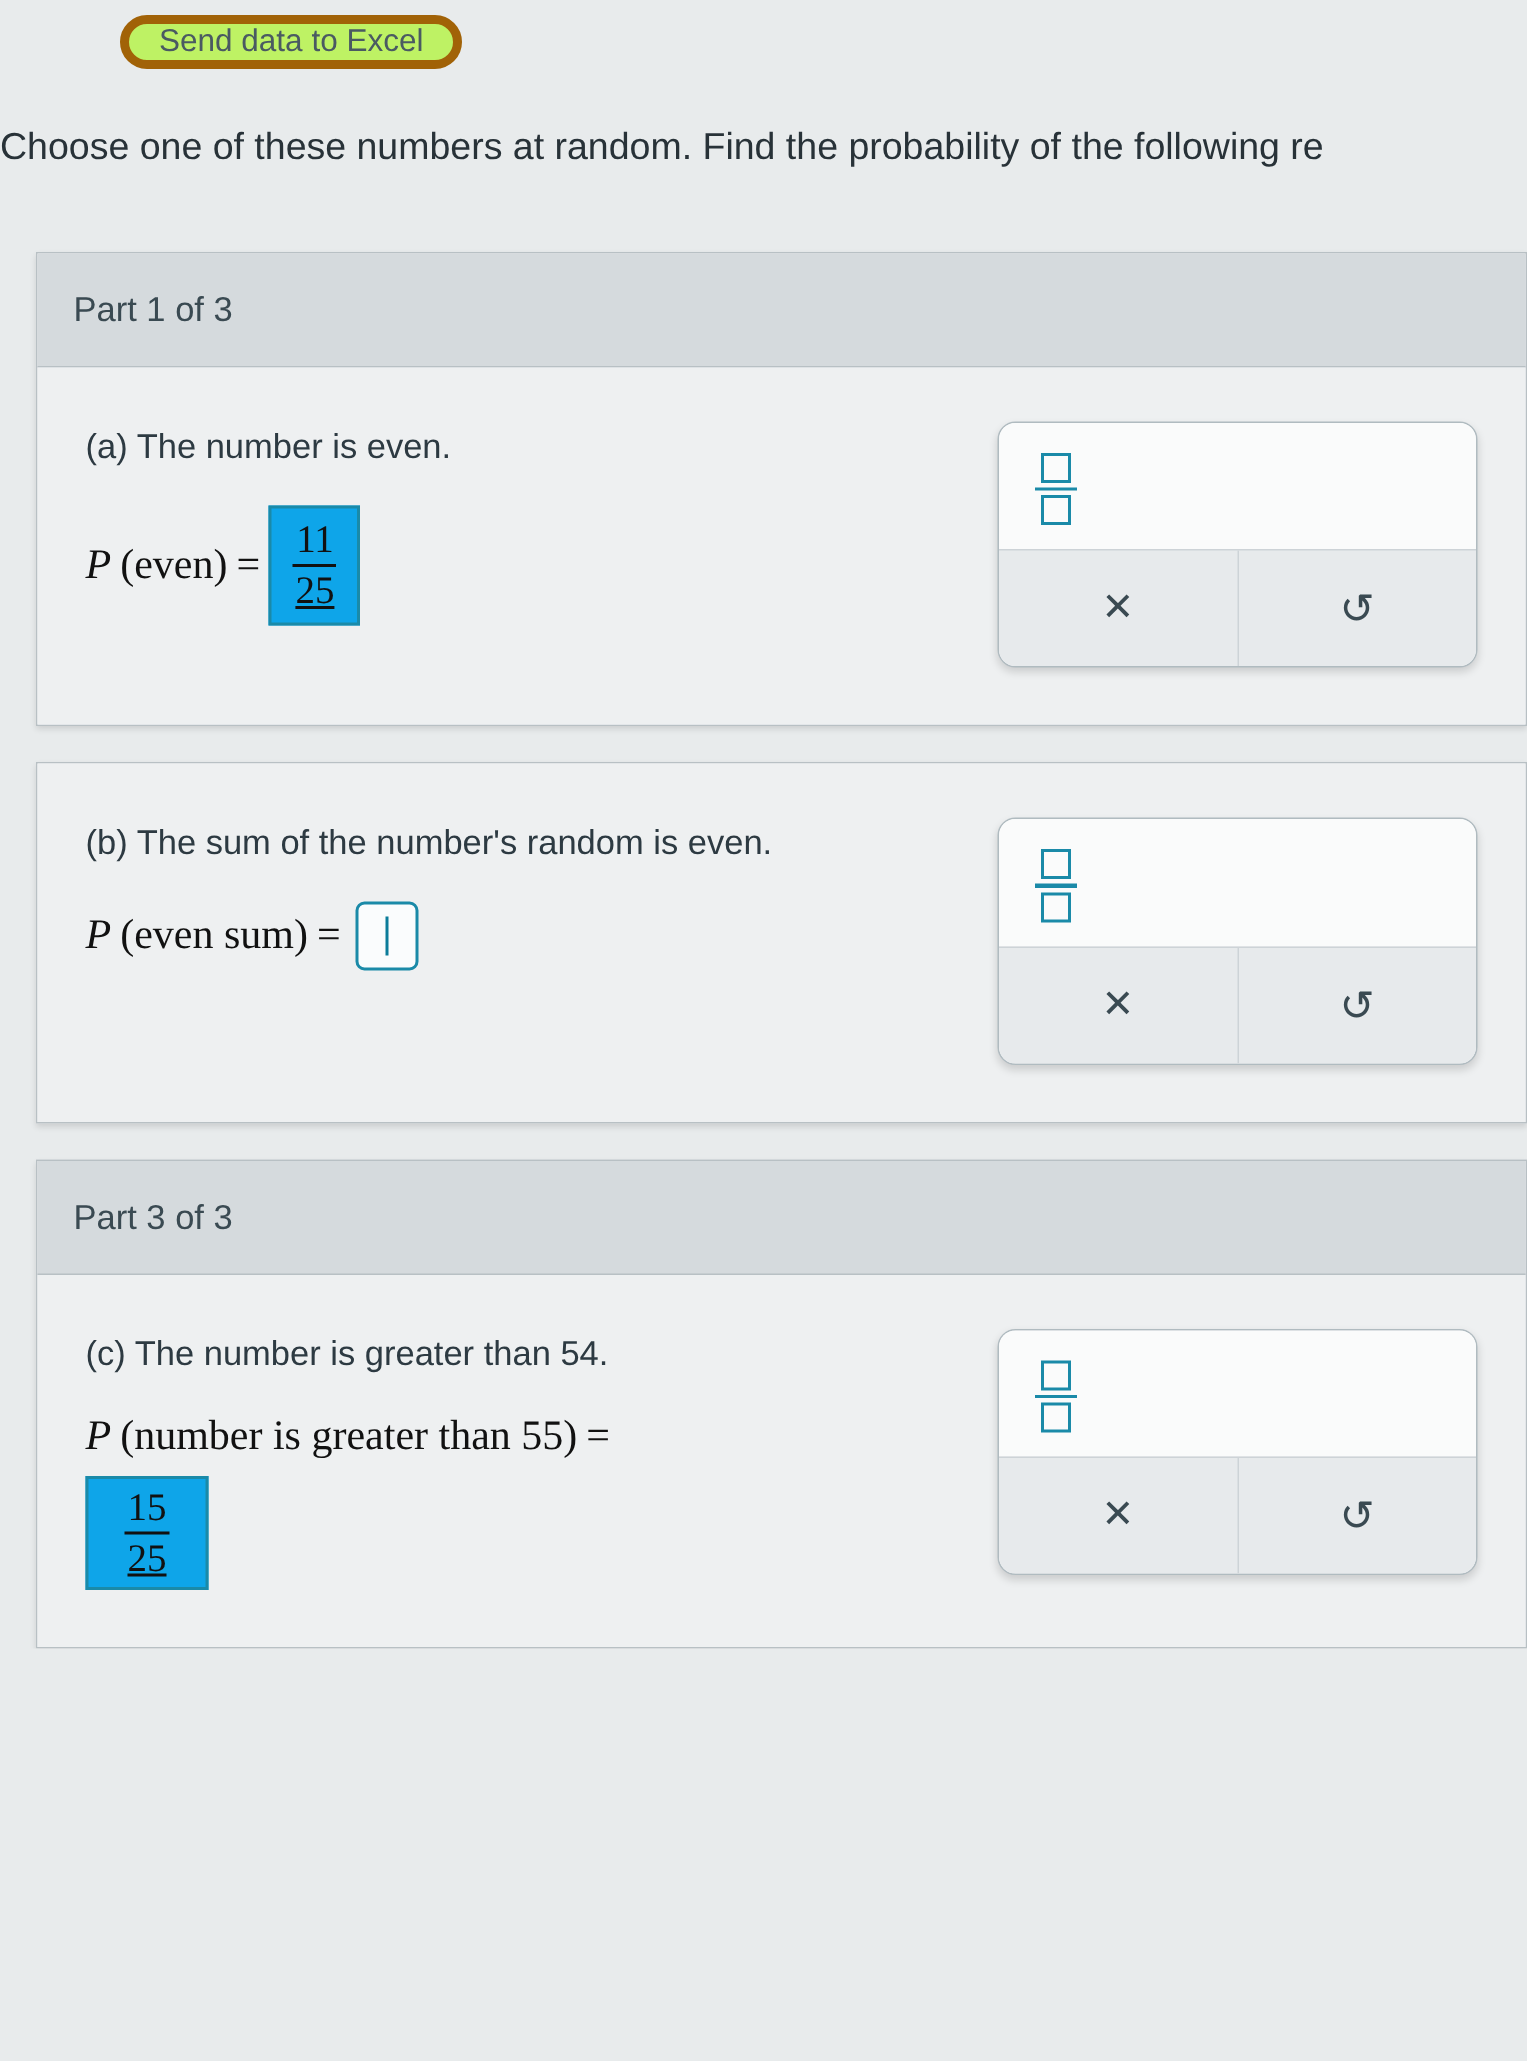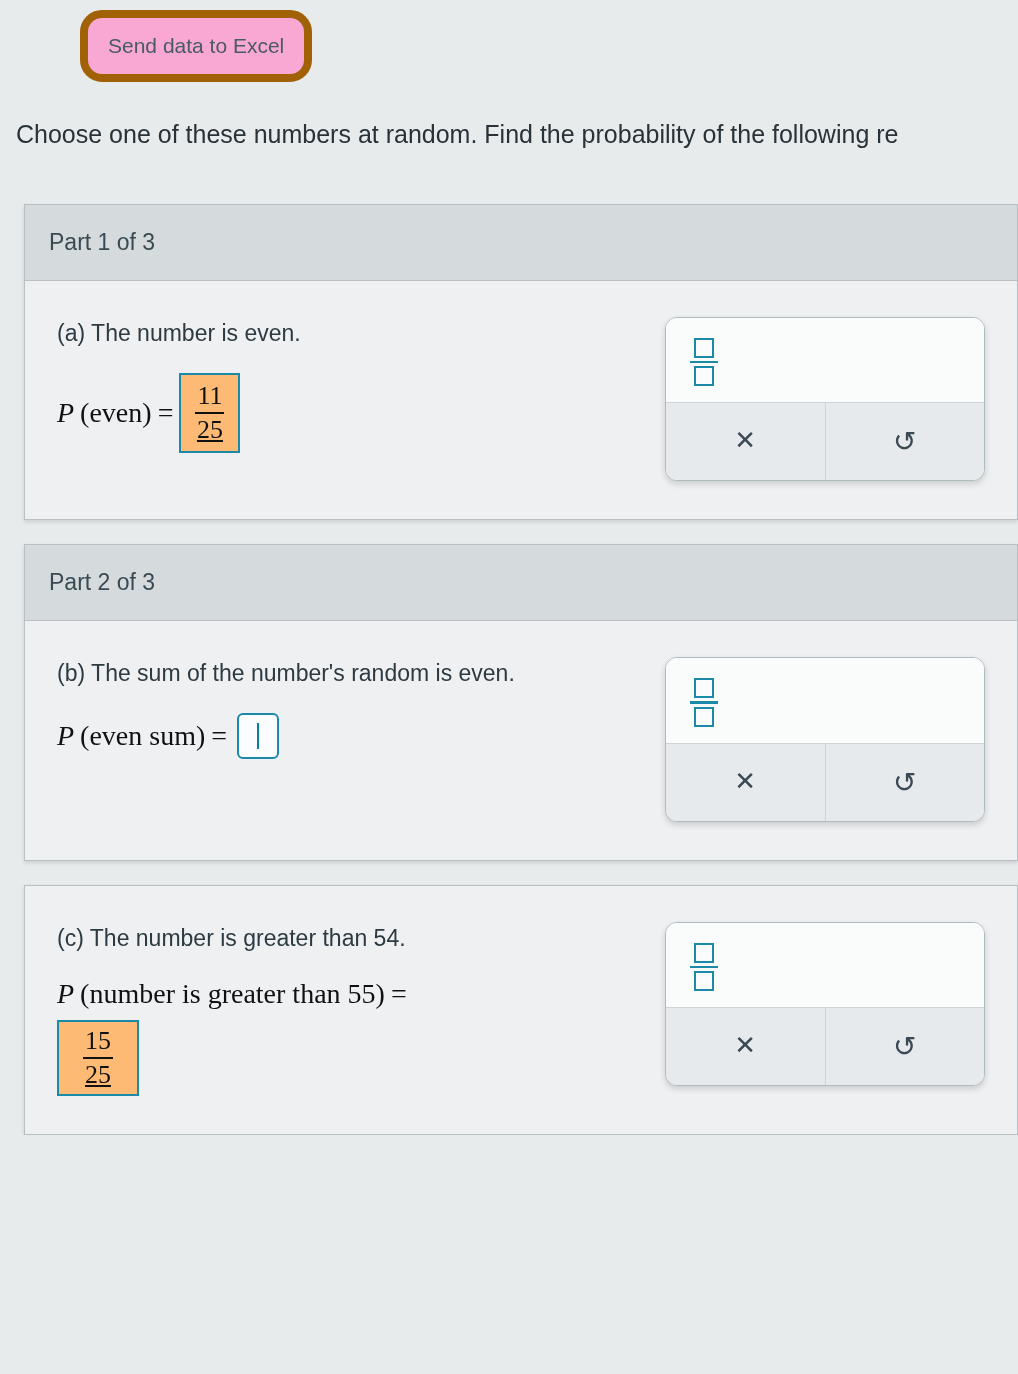--- a/index.html
+++ b/index.html
@@ -7,31 +7,31 @@
     font-family: Arial, Helvetica, sans-serif;
     background: #e8ebec;
     width: 1018px;
     color: #3a4a52;
     font-size: 22px;
   }
   .top-area { padding: 10px 0 28px 0; }
   .excel-btn {
     display: inline-block;
     margin-left: 80px;
-    border: 8px solid #a16207;
+    border: 6px solid #a16207;
     border-radius: 22px;
-    padding: 16px 20px;
+    padding: 0 20px;
     color: #4a5a62;
     font-size: 21px;
-    background: #f9a8d4;
+    background: #bef264;
     cursor: pointer;
   }
   .instruction {
     margin-top: 36px;
-    padding-left: 16px;
+    padding-left: 0;
     color: #283238;
     font-size: 25px;
     line-height: 1.35;
   }
   .part-block {
     margin-top: 24px;
     margin-left: 24px;
     border: 1px solid #b8c0c4;
     box-shadow: 0 2px 4px rgba(0,0,0,0.12);
     background: #f9fafb;
@@ -50,21 +50,21 @@
     min-height: 200px;
   }
   .row { display:flex; align-items:flex-start; gap: 36px; justify-content: space-between;}
   .left-col { flex: 1; }
   .prompt-text { font-size: 23px; color:#2d3a42; margin-bottom: 24px; line-height:1.4;}
   .equation { font-family: "Times New Roman", serif; font-size: 28px; color:#111; display:flex; align-items:center; gap:6px;}
   .equation .ital { font-style: italic; }
   .frac-box {
     display:inline-flex;
     border: 2px solid #1a8aa8;
-    background:#fdba74;
+    background:#0ea5e9;
     padding: 6px 14px;
     align-items:center;
   }
   .frac-box.small { padding: 4px 24px; }
   .frac { display:inline-flex; flex-direction:column; align-items:center; font-family:"Times New Roman",serif; font-size:26px; color:#111;}
   .frac .num { border-bottom: 2px solid #111; padding: 0 2px 1px 2px; min-width:24px; text-align:center;}
   .frac .den { padding-top:1px; min-width:24px; text-align:center;text-decoration:underline;}
   .cursor-box {
     display:inline-flex;
     border:2px solid #1a8aa8;
@@ -151,21 +151,20 @@
           <div class="keypad-btn">
             <span class="undo-icon">↻</span>
           </div>
         </div>
       </div>
     </div>
   </div>
 </div>
 
 <div class="part-block">
-  <div class="part-header">Part 2 of 3</div>
   <div class="part-body">
     <div class="row">
       <div class="left-col">
         <div class="prompt-text">(b) The sum of the number's random is even.</div>
         <div class="equation">
           <span class="ital">P</span>
           <span>(even sum)</span>
           <span>=</span>
           <span class="cursor-box">
             <span class="cursor-line"></span>
@@ -187,20 +186,21 @@
           <div class="keypad-btn">
             <span class="undo-icon">↻</span>
           </div>
         </div>
       </div>
     </div>
   </div>
 </div>
 
 <div class="part-block">
+  <div class="part-header">Part 3 of 3</div>
   <div class="part-body">
     <div class="row">
       <div class="left-col">
         <div class="prompt-text">(c) The number is greater than 54.</div>
         <div class="equation" style="flex-wrap:wrap;">
           <span class="ital">P</span>
           <span>(number is greater than 55)</span>
           <span>=</span>
         </div>
         <div style="margin-top:10px;">

